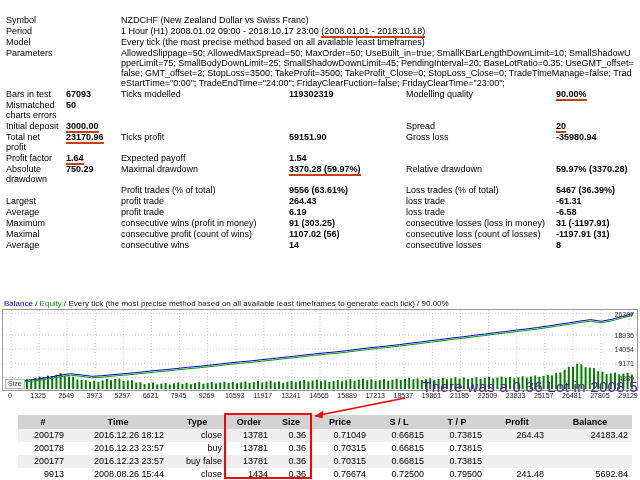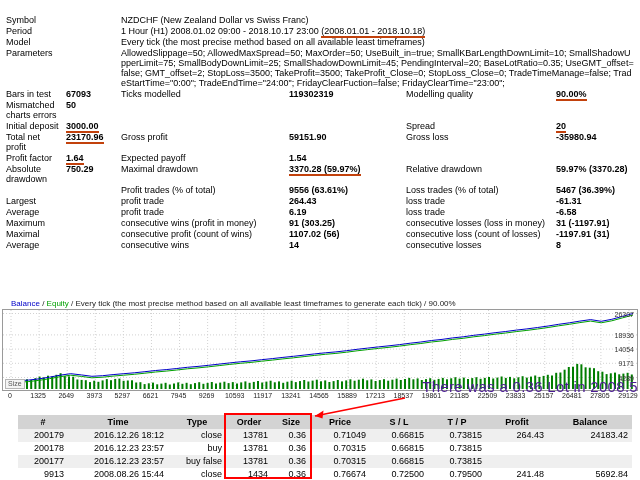--- a/index.html
+++ b/index.html
@@ -10,21 +10,21 @@
   table.stats{border-collapse:collapse;table-layout:fixed;width:635px;margin:14px 0 0 3px;}
   .stats td{padding:1px 3px 0 3px;vertical-align:top;line-height:10px;}
   .stats td.lab{text-align:left;}
   .stats td.val{font-weight:bold;text-align:left;white-space:nowrap;}
   .stats td.txt{text-align:left;white-space:nowrap;}
   .stats td.txtw{text-align:left;white-space:normal;word-break:break-all;}
   .rl{border-bottom:2px solid #c2410c;}
 
   
   .graph-wrap{position:absolute;left:2px;top:299px;width:636px;}
-  .graph-header{font-size:8px;line-height:10px;color:#222;margin-left:9px;white-space:nowrap;}
+  .graph-header{font-size:8px;line-height:10px;color:#222;margin-left:2px;white-space:nowrap;}
   .c-bal{color:#0000c8;}
   .c-eq{color:#00a000;}
   .graph-box{position:relative;border:1px solid #9a9a9a;width:634px;height:80px;background:#fff;}
   .size-label{position:absolute;left:2px;bottom:1px;font-size:7px;color:#555;background:#f4f4f4;
               border:1px solid #b5b5b5;padding:0 2px;line-height:8px;}
   .x-axis{position:relative;width:634px;height:10px;}
   .x-axis span{position:absolute;top:1px;transform:translateX(-50%);font-size:7px;color:#222;white-space:nowrap;}
 
   
   table.trades{position:absolute;left:18px;top:415px;border-collapse:collapse;table-layout:fixed;
@@ -87,21 +87,21 @@
         <td class="lab"><span>Initial deposit</span></td>
         <td class="val"><span class="rl">3000.00</span></td>
         <td><span></span></td>
         <td><span></span></td>
         <td class="lab"><span>Spread</span></td>
         <td class="val"><span class="rl">20</span></td>
       </tr>
       <tr>
         <td class="lab"><span>Total net profit</span></td>
         <td class="val"><span class="rl">23170.96</span></td>
-        <td class="lab"><span>Gross profit</span></td>
+        <td class="lab"><span>Ticks profit</span></td>
         <td class="val"><span>59151.90</span></td>
         <td class="lab"><span>Gross loss</span></td>
         <td class="val"><span>-35980.94</span></td>
       </tr>
       <tr>
         <td class="lab"><span>Profit factor</span></td>
         <td class="val"><span class="rl">1.64</span></td>
         <td class="lab"><span>Expected payoff</span></td>
         <td class="val"><span>1.54</span></td>
         <td><span></span></td>

